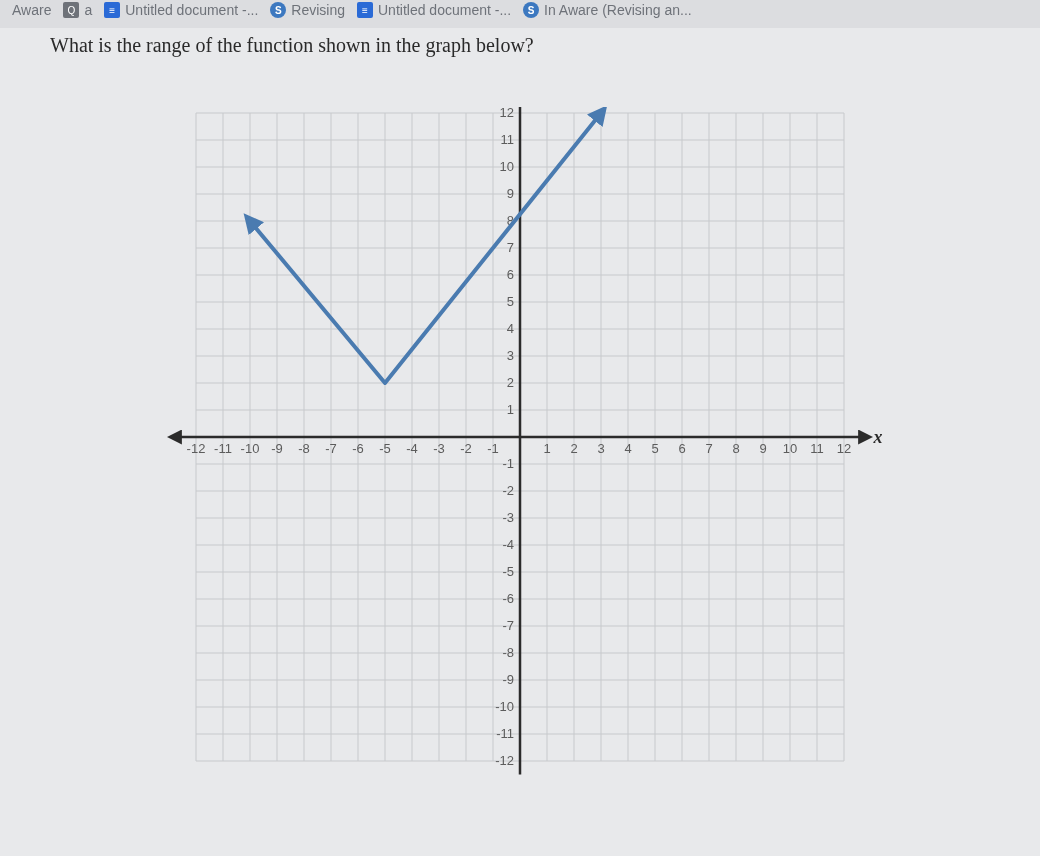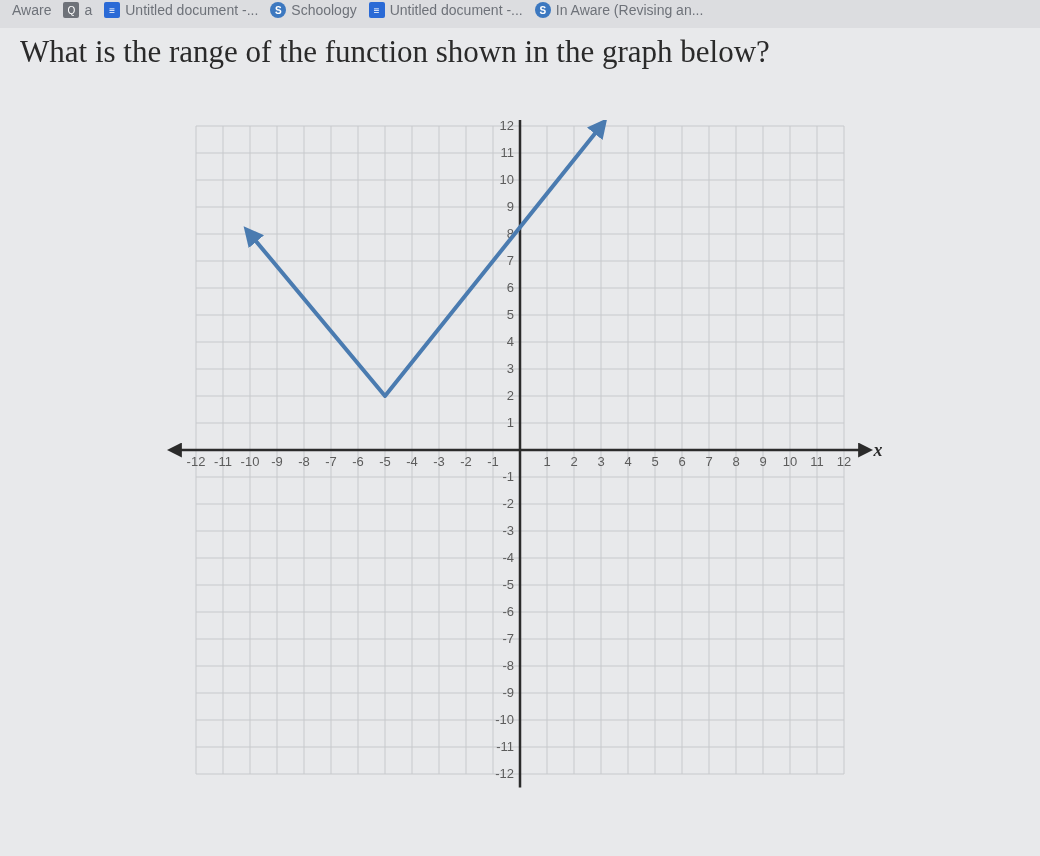--- a/index.html
+++ b/index.html
@@ -36,23 +36,23 @@
     font-size: 10px;
     color: #fff;
     border-radius: 2px;
     flex-shrink: 0;
   }
   .ic-aware { background:#6e7279; }
   .ic-doc { background:#2a6ad6; }
   .ic-schoology { background:#3c78c0; border-radius:50%; font-weight:bold; }
   .ic-sync { background:#3c78c0; border-radius:50%; font-weight:bold; }
   .question {
-    padding: 6px 30px 10px 20px;
+    padding: 6px 30px 10px 50px;
     font-family: Georgia, 'Times New Roman', serif;
-    font-size: 31px;
+    font-size: 20px;
     color: #2a2a2a;
     font-weight: 500;
   }
   .chart-wrap {
     display:flex;
     justify-content:center;
     padding-top: 40px;
   }
   svg { display:block; }
   .grid-line { stroke:#c7c9cc; stroke-width:1; }
@@ -71,21 +71,21 @@
   <div class="tab">
     <span class="tab-icon ic-aware">Q</span>
     <span>a</span>
   </div>
   <div class="tab">
     <span class="tab-icon ic-doc">≡</span>
     <span>Untitled document -...</span>
   </div>
   <div class="tab">
     <span class="tab-icon ic-schoology">S</span>
-    <span>Schoology</span>
+    <span>Revising</span>
   </div>
   <div class="tab">
     <span class="tab-icon ic-doc">≡</span>
     <span>Untitled document -...</span>
   </div>
   <div class="tab">
     <span class="tab-icon ic-sync">S</span>
     <span>In Aware (Revising an...</span>
   </div>
 </div>

